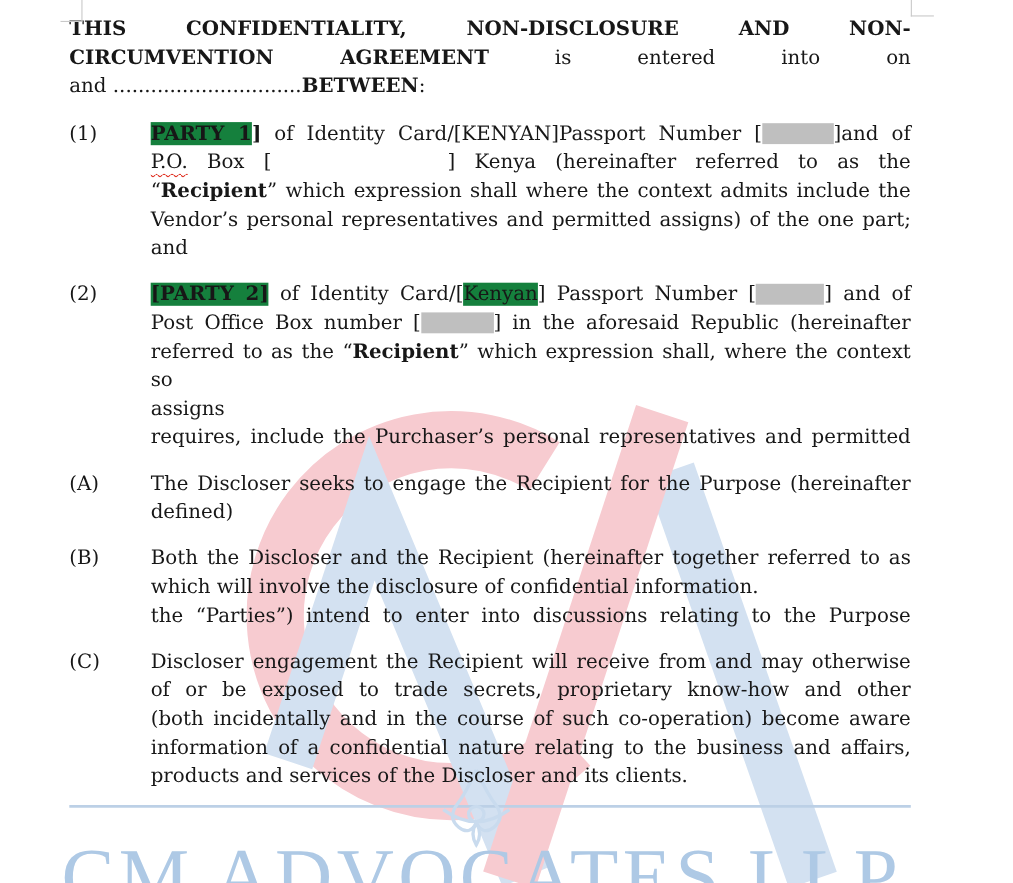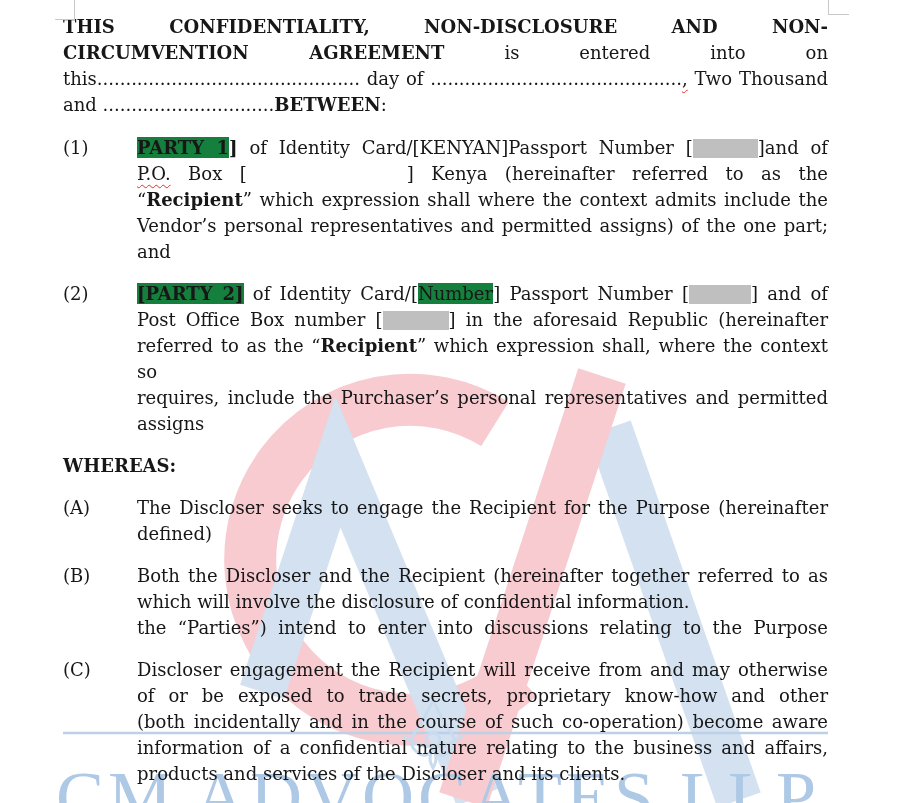--- a/index.html
+++ b/index.html
@@ -58,41 +58,39 @@
   </svg>
   <div class="wm-text">CM ADVOCATES LLP</div>
 
   <div class="corner tl"></div>
   <div class="corner tr"></div>
 
   <div class="content">
     <div class="title-block" id="title-block">
         <div class="line j"><span class="b">THIS CONFIDENTIALITY, NON-DISCLOSURE AND NON-</span></div>
         <div class="line j"><span class="b">CIRCUMVENTION AGREEMENT</span><span> is entered into on</span></div>
-        <div class="line j"><span>this.............................................. day of ............................................</span><span class="wavy">,</span><span> Two Thousand</span></div>
         <div class="line"><span>and ..............................</span><span class="b">BETWEEN</span><span>:</span></div>
       </div>
     <div id="body-blocks">
         <div class="block">
           <span class="num">(1)</span>
           <div class="line j"><span class="b hl"> PARTY 1</span><span class="b">]</span><span> of Identity Card/[KENYAN]Passport Number [</span><span class="redact" style="width: 65px;"></span><span>]and of</span></div>
           <div class="line j"><span class="wavy">P.O.</span><span> Box [</span><span class="gap" style="width: 160px;"></span><span>] Kenya (hereinafter referred to as the</span></div>
           <div class="line j"><span>“</span><span class="b">Recipient</span><span>” which expression shall where the context admits include the</span></div>
           <div class="line j"><span>Vendor’s personal representatives and permitted assigns) of the one part;</span></div>
           <div class="line"><span>and</span></div>
         </div>
         <div class="block">
           <span class="num">(2)</span>
-          <div class="line j"><span class="b hl">[PARTY 2]</span><span> of Identity Card/[</span><span class="hl">Number</span><span>] Passport Number [</span><span class="redact" style="width: 62px;"></span><span>] and of</span></div>
+          <div class="line j"><span class="b hl">[PARTY 2]</span><span> of Identity Card/[</span><span class="hl">Kenyan</span><span>] Passport Number [</span><span class="redact" style="width: 62px;"></span><span>] and of</span></div>
           <div class="line j"><span>Post Office Box number [</span><span class="redact" style="width: 66px;"></span><span>] in the aforesaid Republic (hereinafter</span></div>
           <div class="line j"><span>referred to as the “</span><span class="b">Recipient</span><span>” which expression shall, where the context so</span></div>
+          <div class="line"><span>assigns</span></div>
           <div class="line j"><span>requires, include the Purchaser’s personal representatives and permitted</span></div>
-          <div class="line"><span>assigns</span></div>
         </div>
-        <div class="heading">WHEREAS:</div>
         <div class="block">
           <span class="num">(A)</span>
           <div class="line j"><span>The Discloser seeks to engage the Recipient for the Purpose (hereinafter</span></div>
           <div class="line"><span>defined)</span></div>
         </div>
         <div class="block">
           <span class="num">(B)</span>
           <div class="line j"><span>Both the Discloser and the Recipient (hereinafter together referred to as</span></div>
           <div class="line"><span>which will involve the disclosure of confidential information.</span></div>
           <div class="line j"><span>the “Parties”) intend to enter into discussions relating to the Purpose</span></div>

